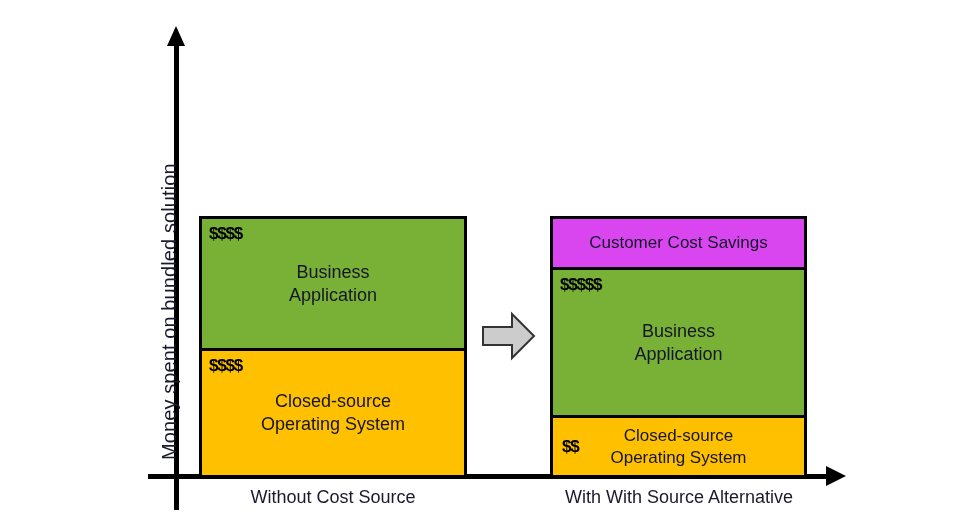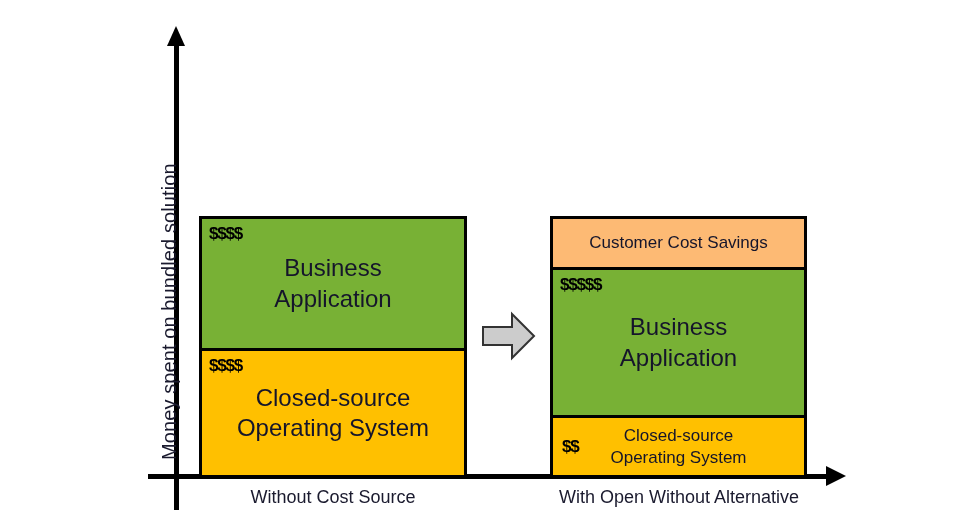--- a/index.html
+++ b/index.html
@@ -95,26 +95,26 @@
   .seg {
     position: relative;
     box-sizing: border-box;
     display: flex;
     align-items: center;
     justify-content: center;
     overflow: hidden;
   }
   .seg-green { background: #78b135; }
   .seg-orange { background: #ffc000; }
-  .seg-white { background: #fdba74; }
+  .seg-white { background: #d946ef; }
 
   .seg-divider-top { border-top: 3px solid #000000; }
 
   .seg-label {
-    font-size: 24px;
+    font-size: 18px;
     color: #15152b;
     line-height: 1.26;
     text-align: center;
     white-space: pre-line;
     padding: 0 6px;
   }
   .seg-label.small {
     font-size: 17px;
   }
   .cost-tag {
@@ -208,15 +208,15 @@
 Application</span>
     </div>
     <div class="seg seg-orange seg-divider-top" id="right-seg-os">
       <span class="cost-tag mid">$$</span>
       <span class="seg-label small">Closed-source
 Operating System</span>
     </div>
   </div>
 
   <div class="cat-label" id="cat-label-left">Without Cost Source</div>
-  <div class="cat-label" id="cat-label-right">With Open Without Alternative</div>
+  <div class="cat-label" id="cat-label-right">With With Source Alternative</div>
 
 </div>
 
 </body></html>

